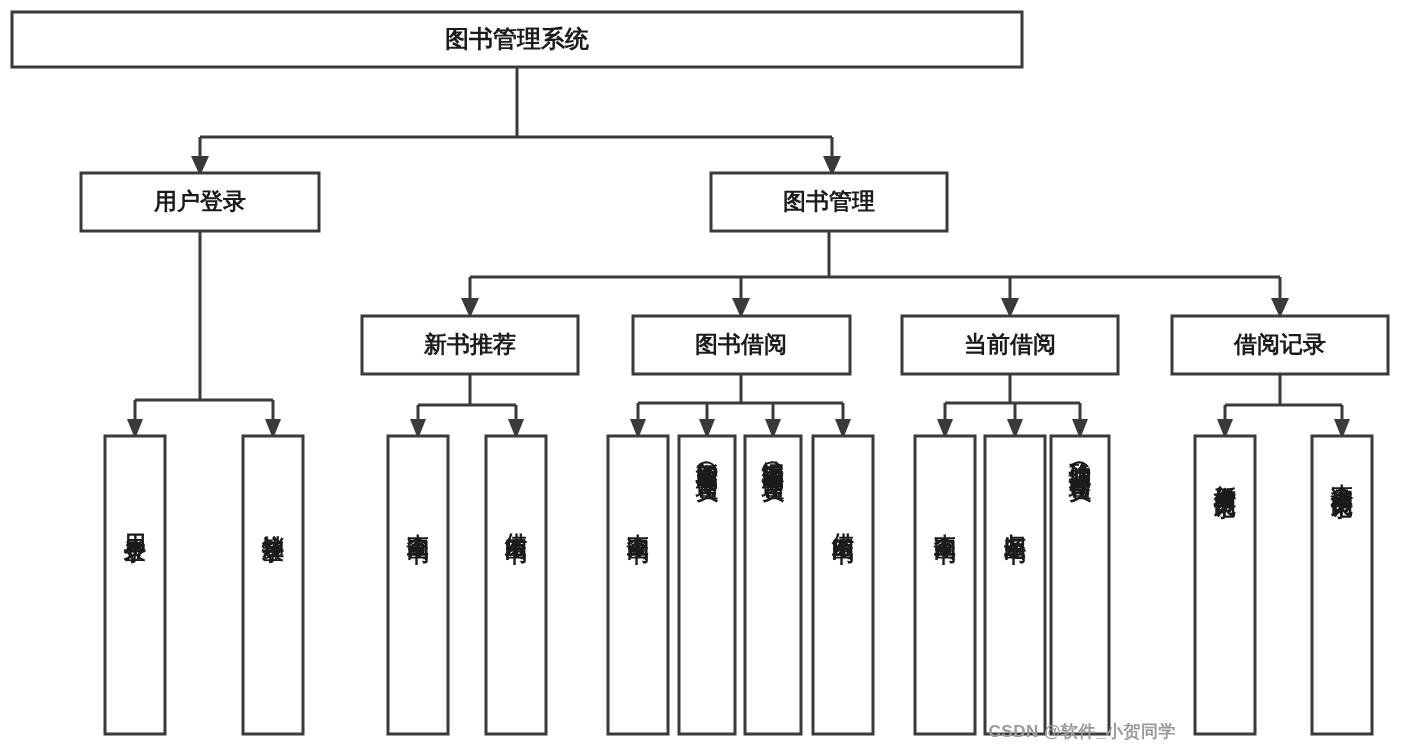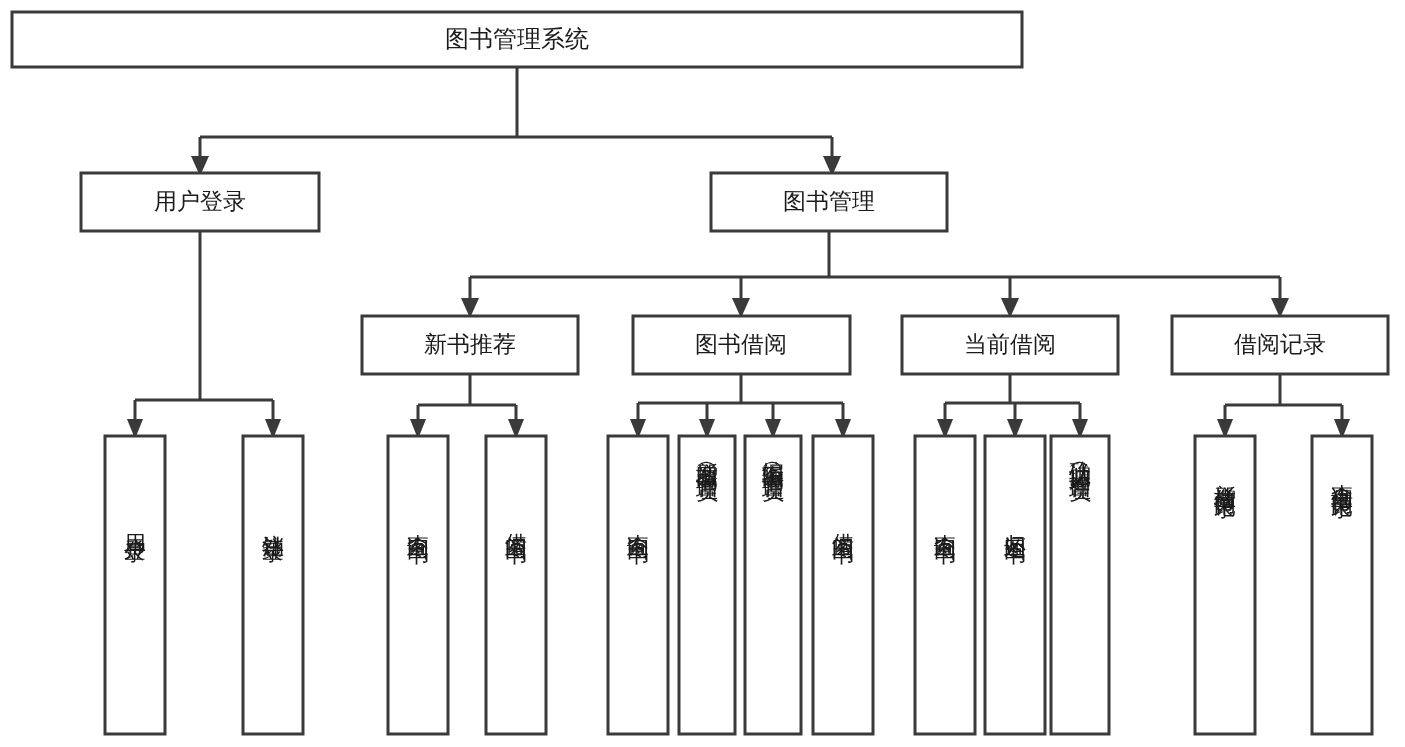--- a/index.html
+++ b/index.html
@@ -11,20 +11,21 @@
     width: 1405px;
     height: 747px;
     font-family: "Liberation Sans", "DejaVu Sans", sans-serif;
     overflow: hidden;
   }
   #diagram-root {
     position: relative;
     width: 1184px;
     height: 747px;
     background: #ffffff;
+    font-weight: bold;
   }
   svg#flow {
     position: absolute;
     top: 0;
     left: 0;
     width: 1405px;
     height: 747px;
     display: block;
   }
   .node-rect {
@@ -194,14 +195,15 @@
   <div class="leaf-label" style="left:638px; top:516px;">查询图书</div>
   <div class="leaf-label" style="left:707px; top:443px;">新增图书（管理员）</div>
   <div class="leaf-label" style="left:773px; top:443px;">编辑图书（管理员）</div>
   <div class="leaf-label" style="left:843px; top:516px;">借阅图书</div>
   <div class="leaf-label" style="left:945px; top:516px;">查询图书</div>
   <div class="leaf-label" style="left:1015px; top:516px;">归还图书</div>
   <div class="leaf-label" style="left:1080px; top:443px;">确认归还（管理员）</div>
   <div class="leaf-label" style="left:1225px; top:466px;">新增借阅记录</div>
   <div class="leaf-label" style="left:1342px; top:466px;">查询借阅记录</div>
 
+  <div class="watermark">CSDN @软件_小贺同学</div>
 
 </div>
 
 </body></html>

